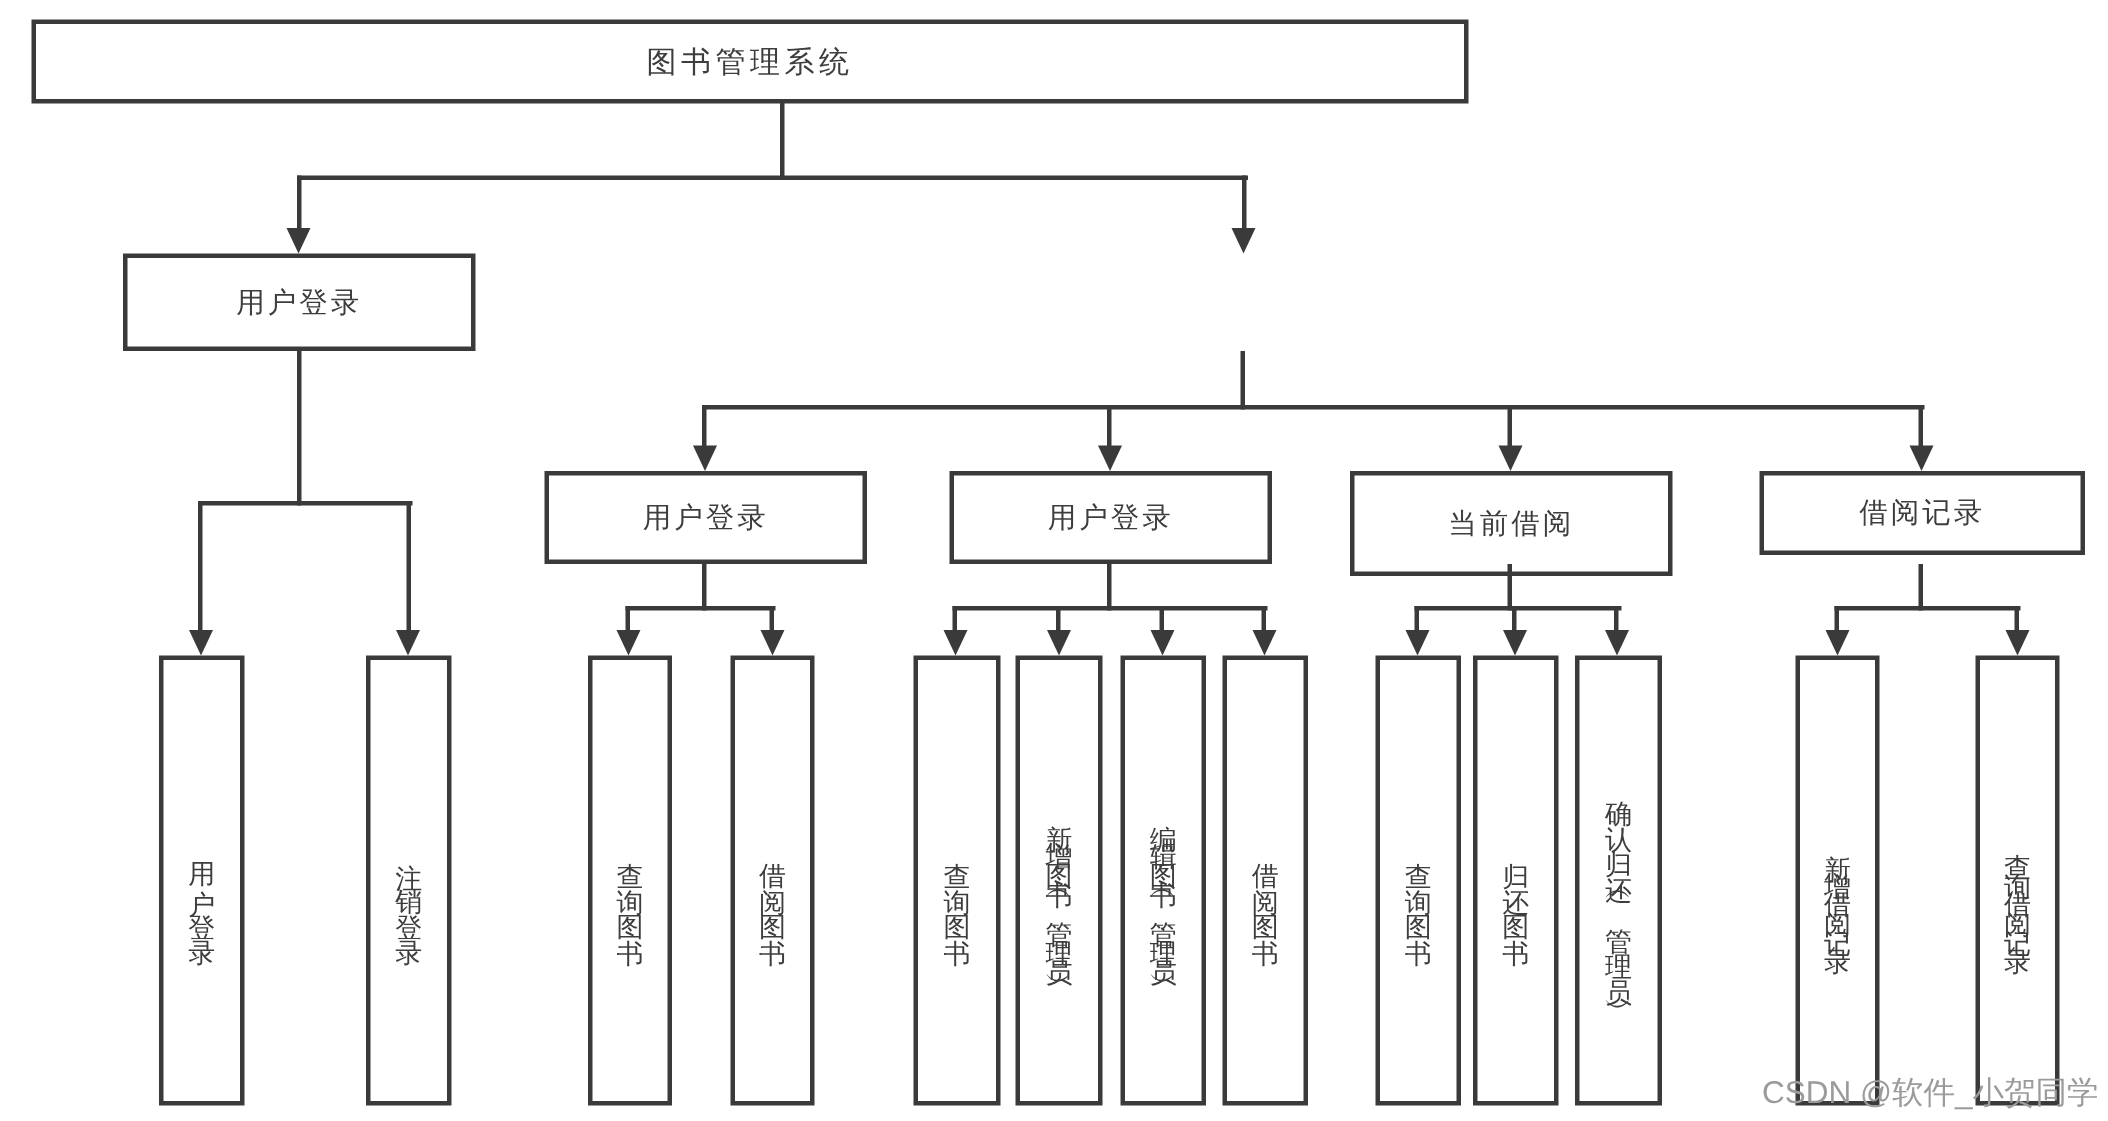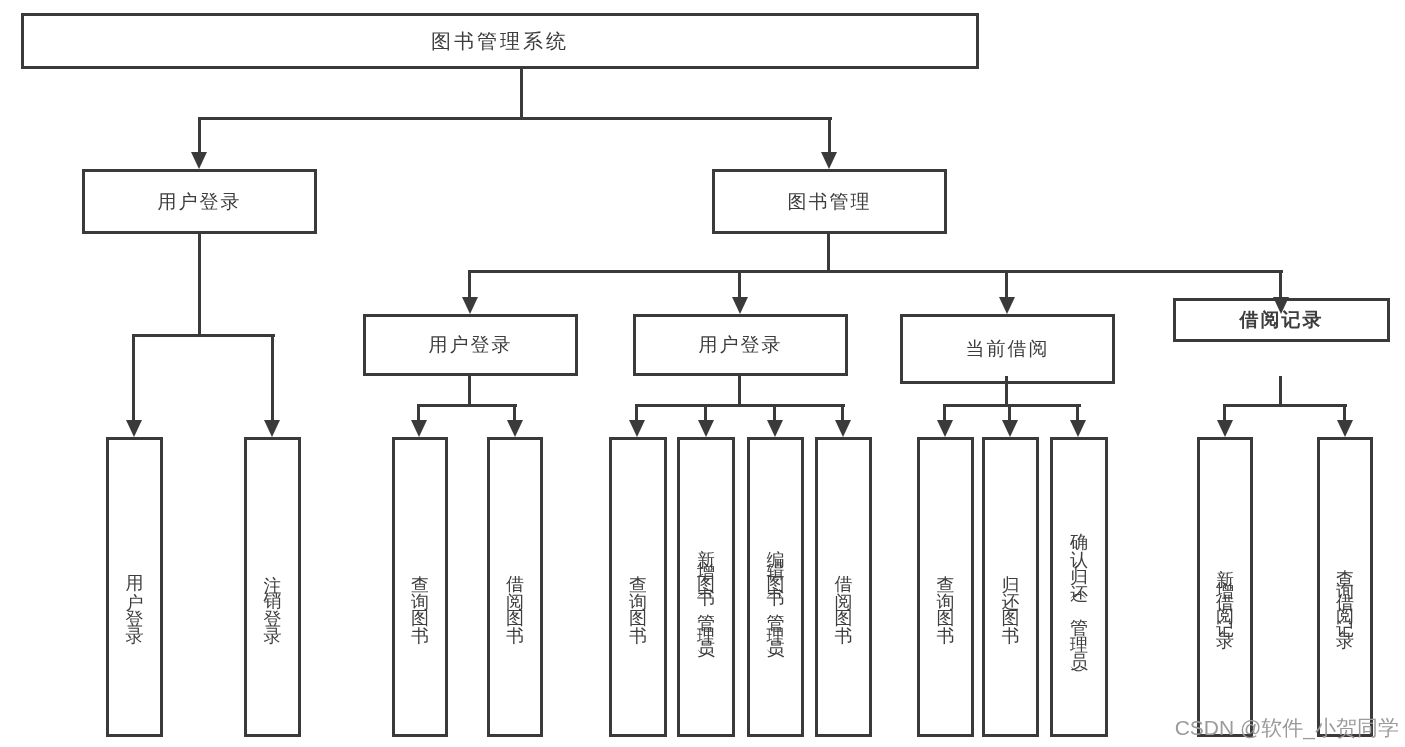--- a/index.html
+++ b/index.html
@@ -66,37 +66,34 @@
 <div id="stage">
 
   <div class="box" style="left:21px; top:13px; width:958px; height:56px;">
     <span class="root-label">图书管理系统</span>
   </div>
 
   <div class="box" style="left:82px; top:169px; width:235px; height:65px;">
     <span class="h-label">用户登录</span>
   </div>
 
-  <div class="box" style="left:712px; top:169px; width:235px; height:65px;">
-    <span class="h-label">图书管理</span>
-  </div>
 
   <div class="box" style="left:363px; top:314px; width:215px; height:62px;">
     <span class="h-label">用户登录</span>
   </div>
 
   <div class="box" style="left:633px; top:314px; width:215px; height:62px;">
     <span class="h-label">用户登录</span>
   </div>
 
   <div class="box" style="left:900px; top:314px; width:215px; height:70px;">
     <span class="h-label">当前借阅</span>
   </div>
 
-  <div class="box" style="left:1173px; top:298px; width:217px; height:44px;font-weight:bold;">
+  <div class="box" style="left:1173px; top:314px; width:217px; height:56px;">
     <span class="h-label">借阅记录</span>
   </div>
 
   <div class="box leaf" style="left:106px; top:437px; width:57px; height:300px;">
     <span class="vtext sp4">用户登录</span>
   </div>
   <div class="box leaf" style="left:244px; top:437px; width:57px; height:300px;">
     <span class="vtext sp4">注销登录</span>
   </div>
 

